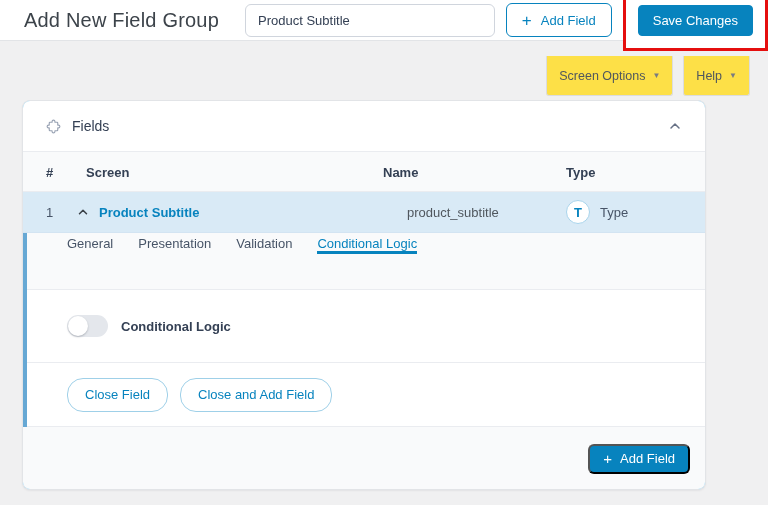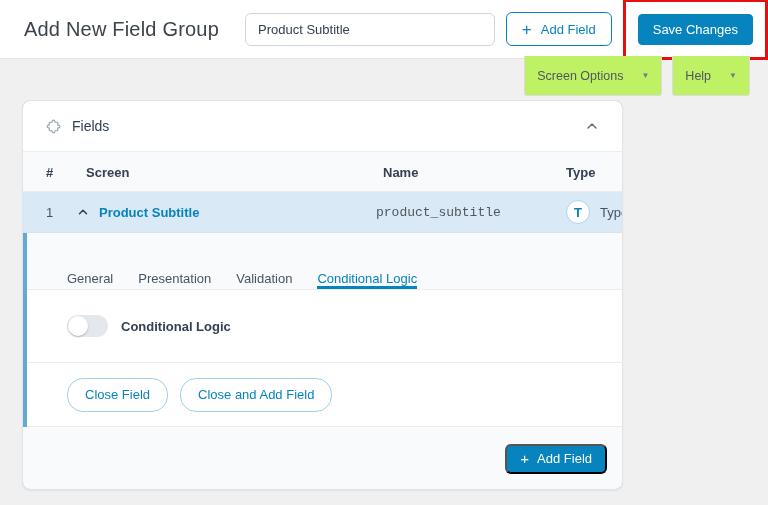--- a/index.html
+++ b/index.html
@@ -14,21 +14,21 @@
   body{
     position:relative;
     background:var(--page-background);
     font-family:"Liberation Sans", sans-serif;
     overflow:hidden;
     color:#3c434a;
   }
 
   
   .topbar{
-    position:absolute;top:0;left:0;width:768px;height:59px;
+    position:absolute;top:0;left:0;width:768px;height:41px;
     background:#fff;border-bottom:1px solid #e2e4e7;
     display:flex;align-items:center;padding:0 0 0 24px;
   }
   .page-title{font-size:20px;color:#3c434a;font-weight:400;letter-spacing:.2px;white-space:nowrap;}
   .title-input{
     margin-left:26px;width:250px;height:33px;
     border:1px solid #d0d5dd;border-radius:6px;
     padding:0 12px;font-size:13px;color:#344054;
     font-family:"Liberation Sans", sans-serif;outline:none;background:#fff;
   }
@@ -50,30 +50,30 @@
   .btn-primary{
     height:31px;padding:0 14px;background:var(--accent-blue);
     border:1px solid var(--accent-blue);color:#fff;border-radius:4px;gap:8px;
   }
 
   
   .screen-meta{
     position:absolute;top:56px;right:18px;display:flex;gap:10px;
   }
   .meta-tab{
-    background:#bef264;border:1px solid #dcdcde;border-top:none;
+    background:#fde047;border:1px solid #dcdcde;border-top:none;
     border-radius:0 0 3px 3px;height:40px;padding:0 12px;
-    display:flex;align-items:center;gap:18px;
+    display:flex;align-items:center;gap:7px;
     font-size:12.5px;color:#50575e;cursor:pointer;
   }
   .meta-tab .caret{font-size:8px;color:#787c82;}
 
   
   .panel{
-    position:absolute;left:22px;top:100px;width:601px;height:390px;
+    position:absolute;left:22px;top:100px;width:684px;height:390px;
     background:#7dd3fc;border:1px solid #e2e4e7;border-radius:8px;
     box-shadow:0 1px 2px rgba(16,24,40,.06);overflow:hidden;
   }
   .panel-header{
     height:51px;display:flex;align-items:center;
     padding:0 22px;border-bottom:1px solid #eaecf0;background:#fff;
   }
   .panel-header .puzzle{display:flex;margin-right:10px;}
   .panel-title{font-size:14px;color:#344054;font-weight:500;}
   .panel-collapse{margin-left:auto;display:flex;cursor:pointer;}
@@ -88,35 +88,35 @@
   .col-name{left:360px;}
   .col-type{left:543px;}
 
   .trow{
     position:relative;height:41px;background:var(--row-highlight);
     font-size:13px;border-bottom:1px solid #d3e4f2;
   }
   .row-order{left:23px;color:#475467;}
   .row-chevron{left:53px;display:flex;cursor:pointer;}
   .row-label{left:76px;color:var(--accent-blue);font-weight:700;cursor:pointer;}
-  .row-name{left:353px;color:#50575e;font-family:Liberation Mono, monospace;}
+  .row-name{left:384px;color:#50575e;}
   .type-wrap{left:543px;display:flex;align-items:center;gap:10px;}
   .type-icon{
     width:24px;height:24px;border-radius:50%;
     border:1px solid #a8d4ec;background:#fff;color:var(--accent-blue);
     display:flex;align-items:center;justify-content:center;
     font-size:13px;font-weight:700;
   }
   .type-text{color:#475467;}
 
   
   .field-settings{border-left:4px solid var(--left-strip);}
   .tabbar{
     height:57px;background:#f9fafb;border-bottom:1px solid #eaecf0;
-    display:flex;align-items:flex-end;padding-left:40px;gap:25px;
+    display:flex;align-items:flex-start;padding-left:40px;gap:25px;
   }
   .tab{
     display:flex;align-items:center;font-size:13px;color:#475467;
     border-bottom:3px solid transparent;padding-top:3px;cursor:pointer;
   }
   .tab.active{color:var(--accent-blue);border-bottom-color:var(--accent-blue);}
 
   .toggle-section{
     height:73px;background:#fff;border-bottom:1px solid #eaecf0;
     display:flex;align-items:center;padding-left:40px;

